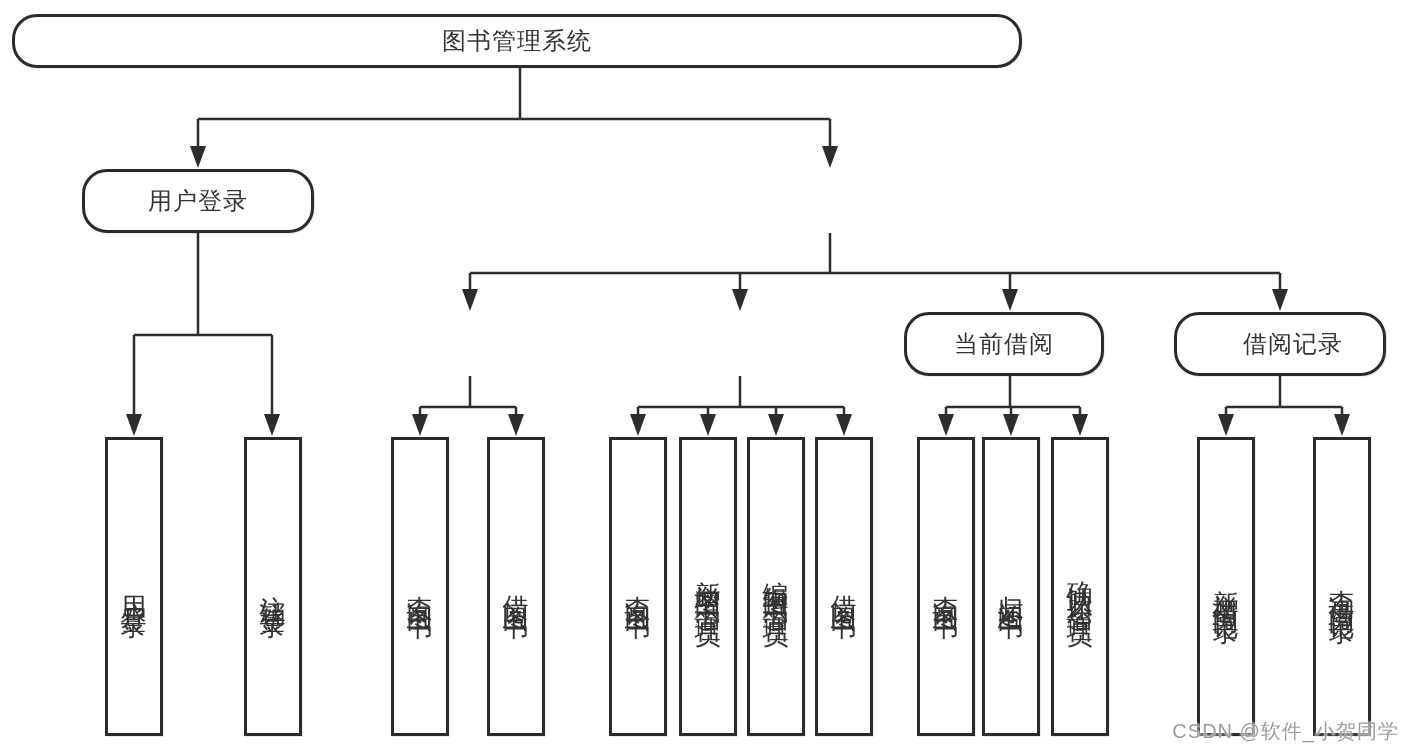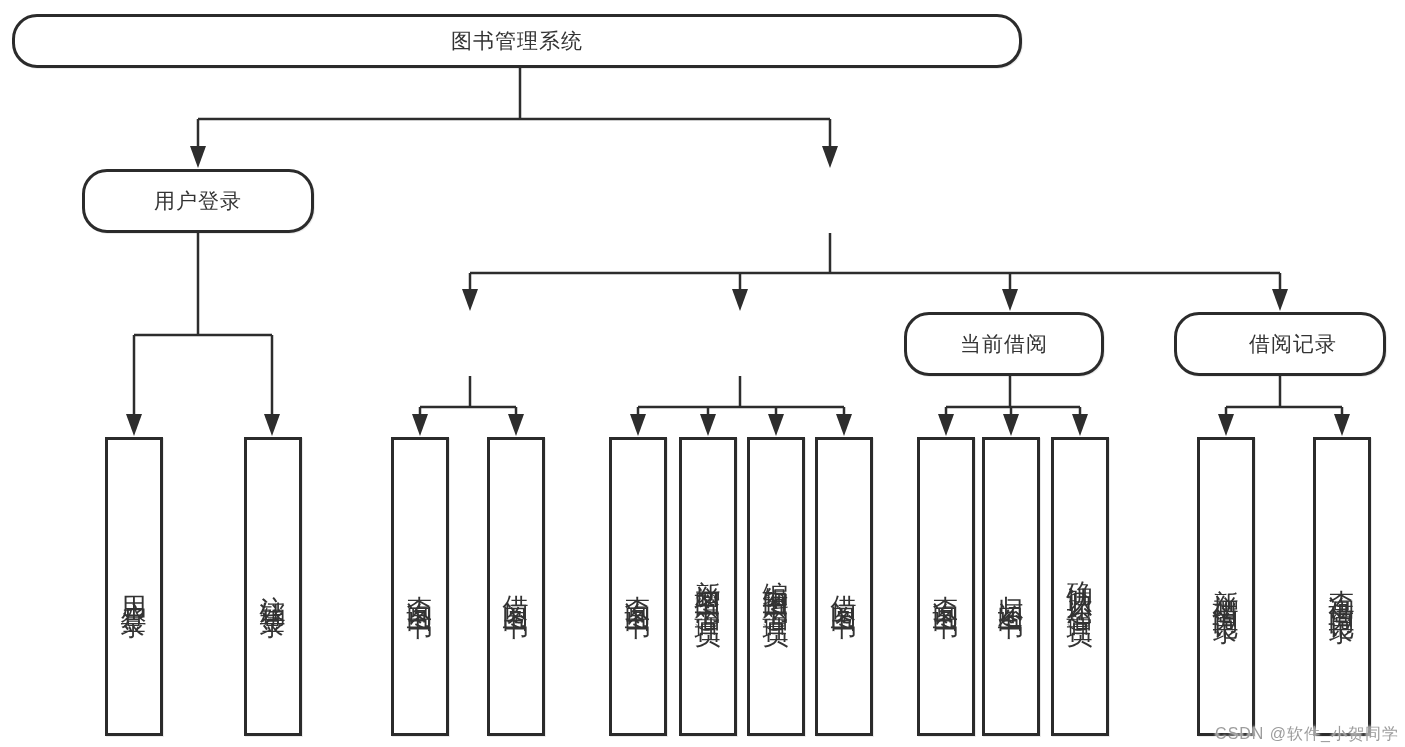--- a/index.html
+++ b/index.html
@@ -32,34 +32,34 @@
   .node {
     position: absolute;
     border: 3px solid var(--border);
     background: #fff;
     display: flex;
     align-items: center;
     justify-content: center;
     color: var(--text);
     box-shadow: 1px 1px 0 rgba(0,0,0,0.08);
   }
-  .node.h { font-size: 21px; letter-spacing: 1px; white-space: nowrap; border-radius: 25px; }
+  .node.h { font-size: 24px; letter-spacing: 1px; white-space: nowrap; border-radius: 25px; }
   .node.v { font-size: 26px; }
   .vtext {
     writing-mode: vertical-rl;
     text-orientation: mixed;
     letter-spacing: 6px;
     line-height: 1;
   }
 
   .watermark {
     position: absolute;
     right: 6px;
     bottom: 2px;
-    font-size: 16px;
+    font-size: 20px;
     color: var(--watermark);
     letter-spacing: 1px;
     white-space: nowrap;
     text-shadow: 0 0 3px #fff, 0 0 3px #fff;
     z-index: 5;
     margin-top: 35px;
   }
 </style>
 </head>
 <body>

